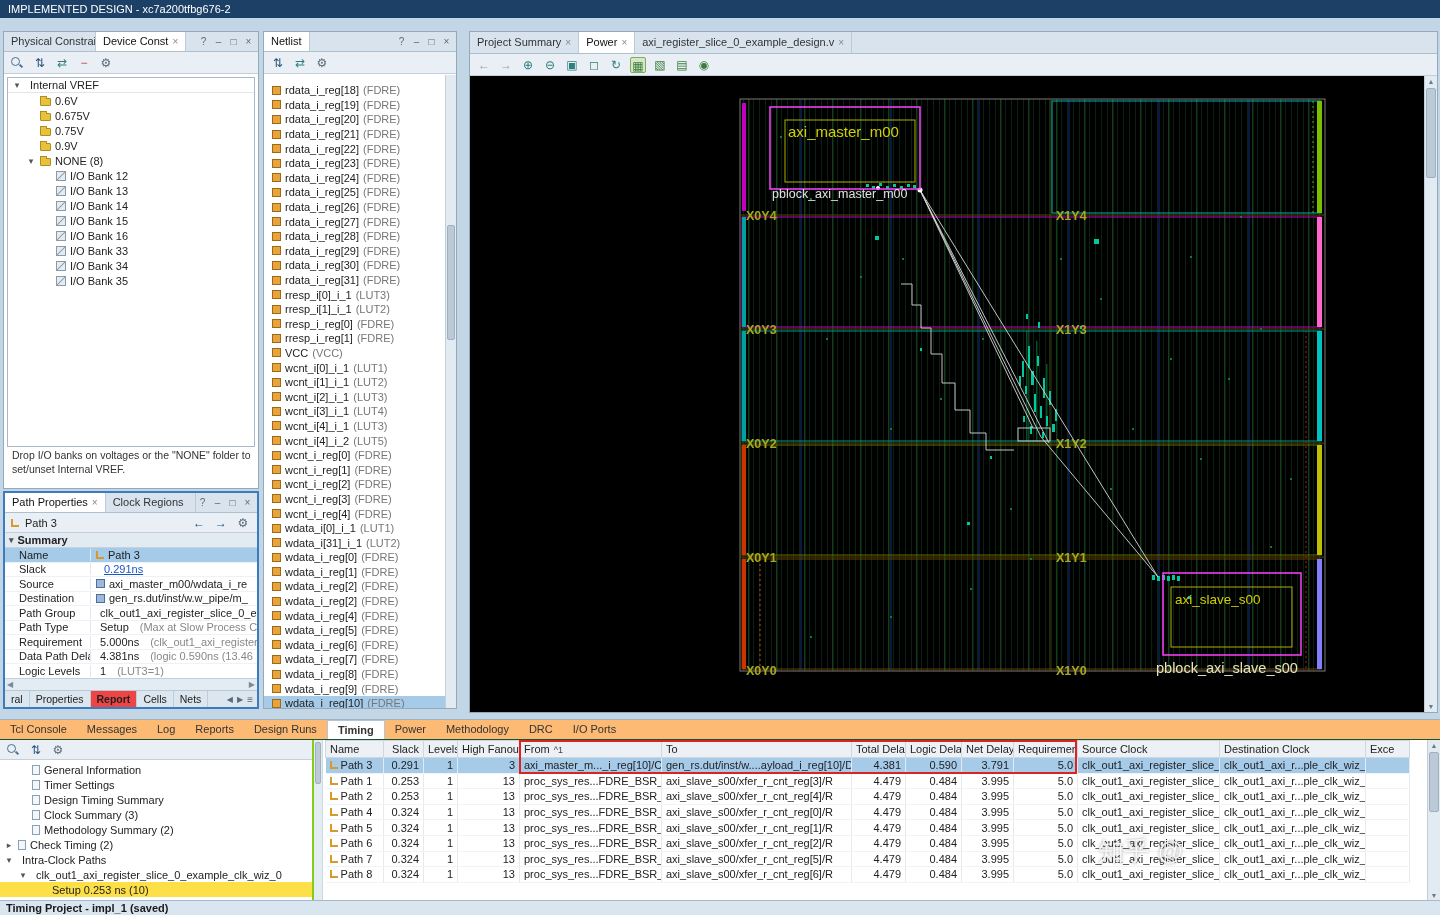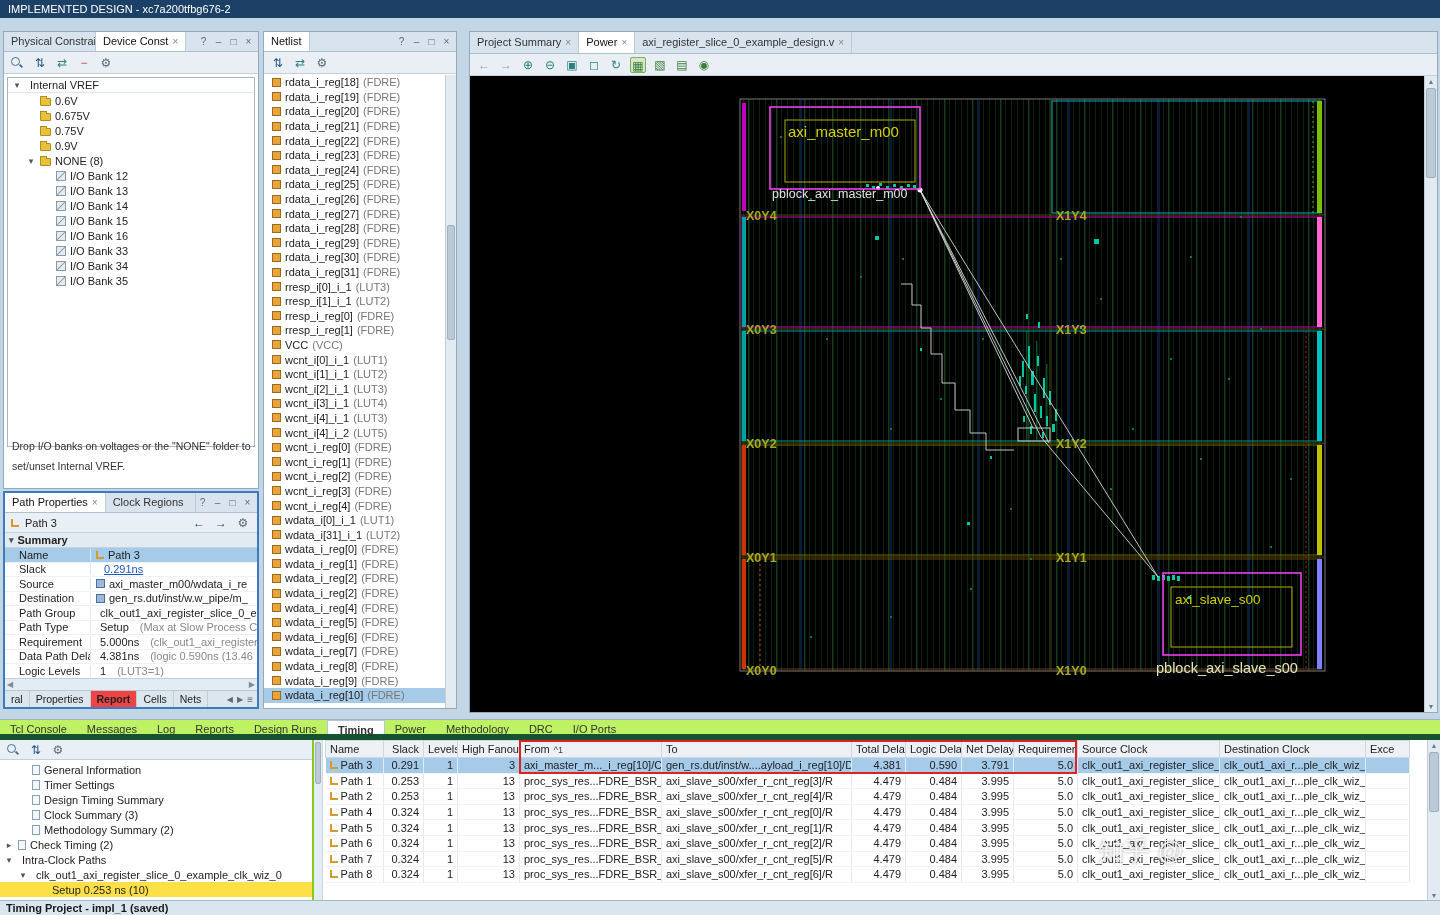--- a/index.html
+++ b/index.html
@@ -54,21 +54,21 @@
   .i-path{width:8px;height:8px;border-left:2px solid #d69a2d;border-bottom:2px solid #d69a2d;display:inline-block}
   .i-bcell{width:9px;height:9px;background:#9db8d8;border:1px solid #4a6f9f}
 
   
   .treebox{margin:3px;border:1px solid #a8b8c6;height:370px;overflow:hidden;background:#fff}
   .trow{height:15px;display:flex;align-items:center;gap:4px;white-space:nowrap}
   .trow .arrow{width:10px;text-align:center;color:#555;font-size:9px;flex:none}
   .ind0{padding-left:4px}.ind1{padding-left:18px}.ind2{padding-left:34px}
   .trow.root{border-bottom:1px solid #dfe7ee}
   .trow.selected{background:#fde047}
-  .hint{position:absolute;left:8px;bottom:12px;right:6px;color:#333;font-size:10.5px;line-height:20px}
+  .hint{position:absolute;left:8px;bottom:12px;right:6px;color:#333;font-size:10.5px;line-height:14px}
 
   
   #cpanel{left:3px;top:31px;width:256px;height:458px}
   #cpanel .body{position:relative;flex:1}
 
   
   #ppanel{left:3px;top:491px;width:256px;height:218px;border:2px solid #3d7bbf}
   .sechdr{height:15px;background:#e2eaf2;border-bottom:1px solid #c6d2de;display:flex;align-items:center;
     font-weight:bold;padding-left:4px;gap:4px;flex:none}
   .sechdr .arrow{font-size:9px;color:#555}
@@ -81,21 +81,21 @@
   .prop-suffix{color:#888;margin-left:3px}
   .hscroll{height:12px;background:#e4ecf3;border-top:1px solid #c3d0dc;display:flex;align-items:center;
     justify-content:space-between;padding:0 2px;flex:none;color:#7a8b9a;font-size:8px}
   .pfoot{height:17px;background:#dce6ef;border-top:1px solid #b9c8d5;display:flex;align-items:center;font-size:10.5px;flex:none}
   .ftab{padding:0 6px;border-right:1px solid #c0ccd8;line-height:16px;white-space:nowrap}
   .ftab.active{background:#ef4444;font-weight:bold}
   .pfoot .nav{margin-left:auto;display:flex;gap:4px;padding-right:4px;color:#5a6b7a;font-size:8px;align-items:center}
 
   
   #npanel{left:263px;top:31px;width:194px;height:678px}
-  .nllist{flex:1;overflow:hidden;position:relative;padding-top:1px}
+  .nllist{flex:1;overflow:hidden;position:relative;padding-top:9px}
   .nlrow{height:14.6px;display:flex;align-items:center;gap:4px;padding-left:8px;white-space:nowrap}
   .nlrow.selected{background:#a6cbe9}
   .nl-type{color:#777}
 
   
   #mpanel{left:469px;top:31px;width:969px;height:682px}
   .devbody{flex:1;position:relative;background:#000;overflow:hidden}
   .devbody svg{position:absolute;left:0;top:0}
   .rlabel text{fill:#a8a81e;font-weight:bold;font-size:12.5px}
   .cellname{fill:#d0d000;font-size:15px}
@@ -106,21 +106,21 @@
   
   .sb{position:absolute;background:#e2eaf2;border-left:1px solid #c2cfdb}
   .sb .thumb{position:absolute;left:1px;right:1px;background:#bcc9d6;border:1px solid #9fb0c0;border-radius:2px}
   .sb .sba{position:absolute;left:0;right:0;height:11px;text-align:center;font-size:7px;color:#6a7b8a;line-height:11px}
   .devsb{right:0;top:0;bottom:0;width:13px}
   .nlsb{right:0;top:0;bottom:0;width:11px}
 
   
   #bpanel{position:absolute;left:0;top:719px;width:1440px;height:181px;background:#fff;border-top:1px solid #9fb2c2;
     display:flex;flex-direction:column}
-  .btabs{height:20px;background:#bef264;border-bottom:6px solid #14532d;display:flex;flex:none}
+  .btabs{height:20px;background:#fdba74;border-bottom:1px solid #14532d;display:flex;flex:none}
   .btab{padding:0 10px;line-height:19px;color:#333;white-space:nowrap}
   .btab.active{background:#fff;font-weight:bold;border:1px solid #b5c5d4;border-bottom:none}
   .bcontent{flex:1;display:flex;overflow:hidden}
   .btree{width:314px;flex:none;border-right:2px solid #84cc16;display:flex;flex-direction:column;overflow:hidden}
   .btree .list{flex:1;overflow:hidden;padding-top:2px}
   .btreesb{position:relative;width:9px;flex:none;background:#e4ecf3;border-right:1px solid #cdd8e2}
   .btreesb .thumb{position:absolute;left:1px;right:1px;top:2px;height:42px;background:#bcc9d6;border:1px solid #9fb0c0;border-radius:2px}
   .bright{flex:1;display:flex;flex-direction:column;overflow:hidden}
   .ttitle{font-weight:bold;color:#111;margin-left:8px;white-space:nowrap}
   .twrap{position:relative;flex:1;overflow:hidden;margin-left:2px}

